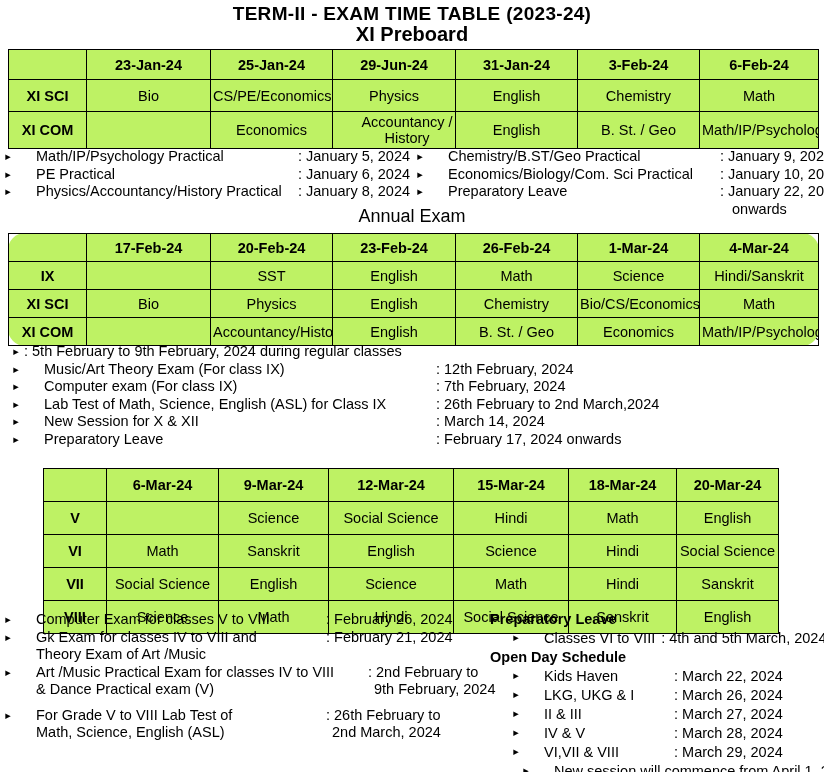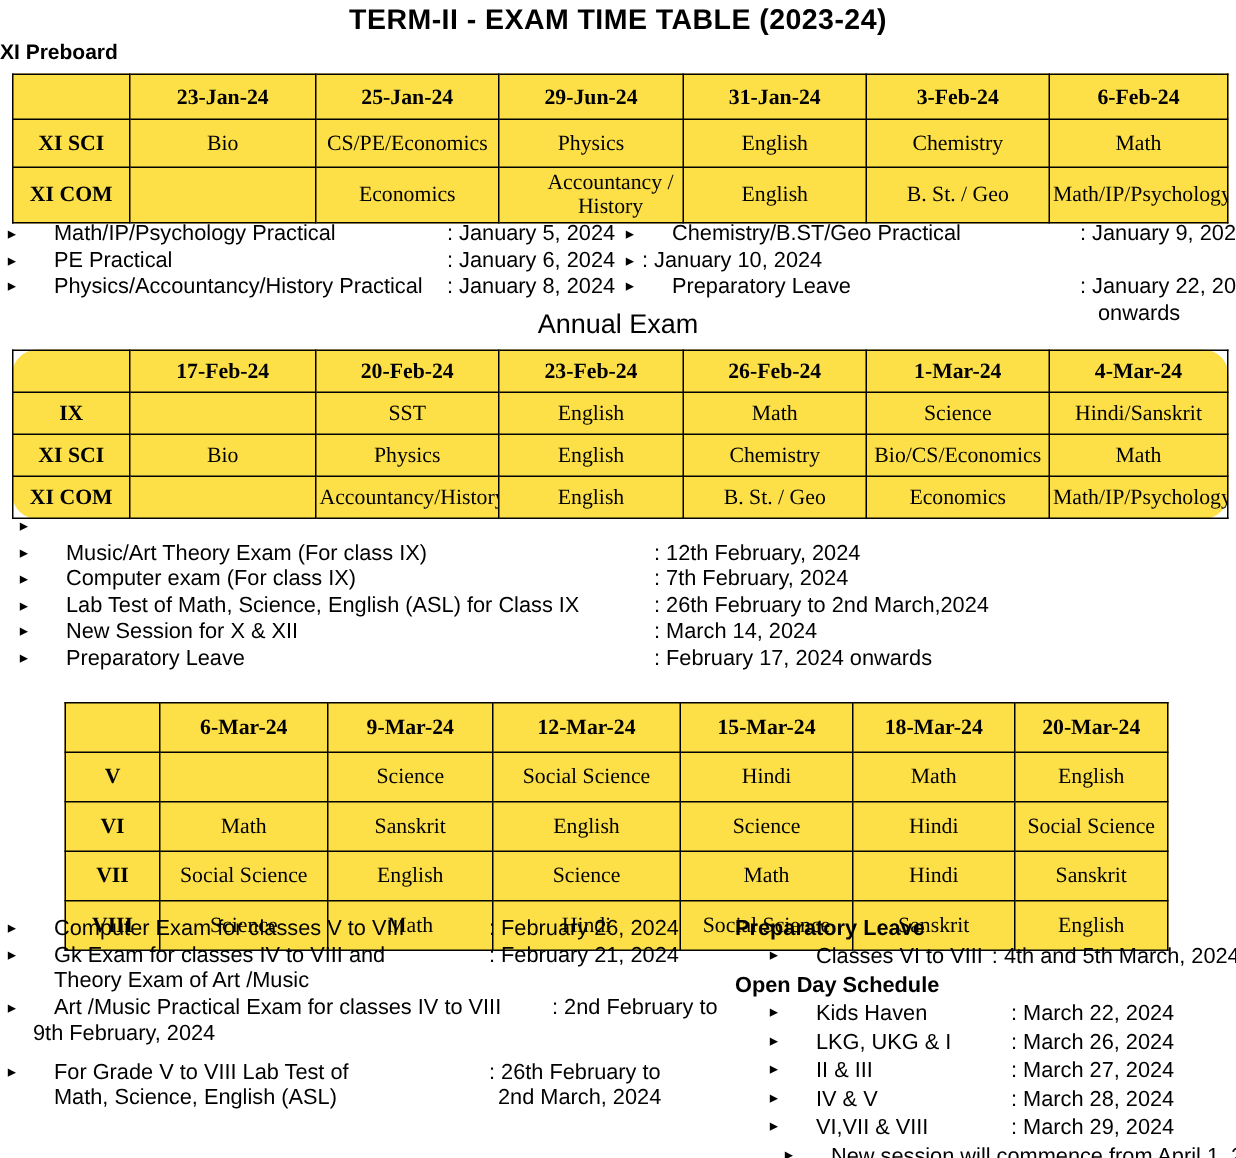--- a/index.html
+++ b/index.html
@@ -19,40 +19,39 @@
   
   .doc-title {
     text-align: center;
     font-weight: bold;
     font-size: 19px;
     letter-spacing: 0.3px;
     margin: 3px 0 0 0;
     line-height: 21px;
   }
   .doc-subtitle {
-    text-align: left;
+    text-align: center;
     font-weight: bold;
-    font-size: 14px;
+    font-size: 20px;
     line-height: 20px;
     margin: 0;
   }
   .section-title {
     text-align: center;
     font-weight: normal;
     font-size: 18px;
     line-height: 20px;
     margin: 0;
   }
 
   
   table.tt {
     border-collapse: collapse;
     table-layout: fixed;
-    background: #fde047;
-    font-family: Liberation Serif, serif;
+    background: #bef264;
   }
   table.tt td, table.tt th {
     border: 1.6px solid #000;
     text-align: center;
     vertical-align: middle;
     font-size: 14.5px;
     font-weight: normal;
     padding: 2px 2px;
     line-height: 16px;
     overflow: hidden;
@@ -221,20 +220,21 @@
     </div>
   </div>
   <div class="col-right">
     <div class="note-row">
       <span class="bullet">▸</span>
       <span class="note-label">Chemistry/B.ST/Geo Practical</span>
       <span class="note-val">:  January 9, 2024</span>
     </div>
     <div class="note-row">
       <span class="bullet">▸</span>
+      <span class="note-label">Economics/Biology/Com. Sci Practical</span>
       <span class="note-val">:  January 10, 2024</span>
     </div>
     <div class="note-row">
       <span class="bullet">▸</span>
       <span class="note-label">Preparatory Leave</span>
       <span class="note-val">:  January 22, 2024</span>
     </div>
     <div class="note-row">
       <span class="bullet empty">▸</span>
       <span class="note-label"></span>
@@ -293,20 +293,21 @@
       <td>Economics</td>
       <td class="xsm">Math/IP/Psychology</td>
     </tr>
   </tbody>
 </table>
 </div>
 
 <div class="notes" id="notes-annual">
   <div class="note-row">
     <span class="bullet">▸</span>
+    <span class="note-val">: 5th February to 9th February, 2024 during regular classes</span>
   </div>
   <div class="note-row">
     <span class="bullet">▸</span>
     <span class="note-label">Music/Art Theory Exam (For class IX)</span>
     <span class="note-val">: 12th February, 2024</span>
   </div>
   <div class="note-row">
     <span class="bullet">▸</span>
     <span class="note-label">Computer exam (For class IX)</span>
     <span class="note-val">:  7th February, 2024</span>
@@ -405,20 +406,21 @@
     <span class="note-label">Theory Exam of Art /Music</span>
     <span class="note-val"></span>
   </div>
   <div class="note-row">
     <span class="bullet">▸</span>
     <span class="note-label" style="width:332px">Art /Music Practical Exam for classes IV to VIII</span>
     <span class="note-val">: 2nd February  to</span>
   </div>
   <div class="note-row">
     <span class="bullet empty">▸</span>
+    <span class="note-label" style="width:332px">&amp; Dance Practical exam (V)</span>
     <span class="note-val" style="padding-left:6px">9th February, 2024</span>
   </div>
   <div class="note-row" style="margin-top:8px">
     <span class="bullet">▸</span>
     <span class="note-label">For Grade V to VIII Lab Test of</span>
     <span class="note-val">: 26th February to</span>
   </div>
   <div class="note-row">
     <span class="bullet empty">▸</span>
     <span class="note-label">Math, Science, English (ASL)</span>

